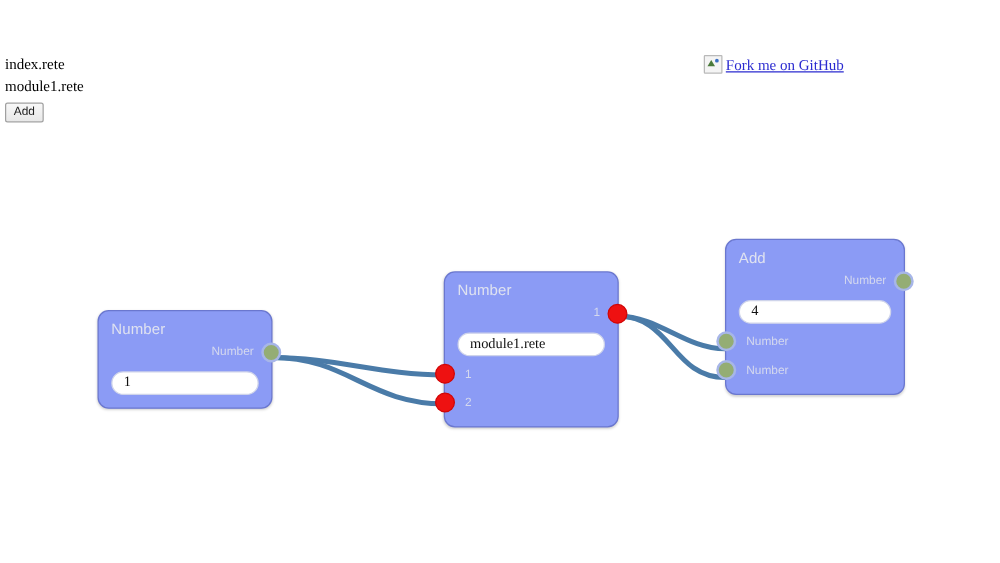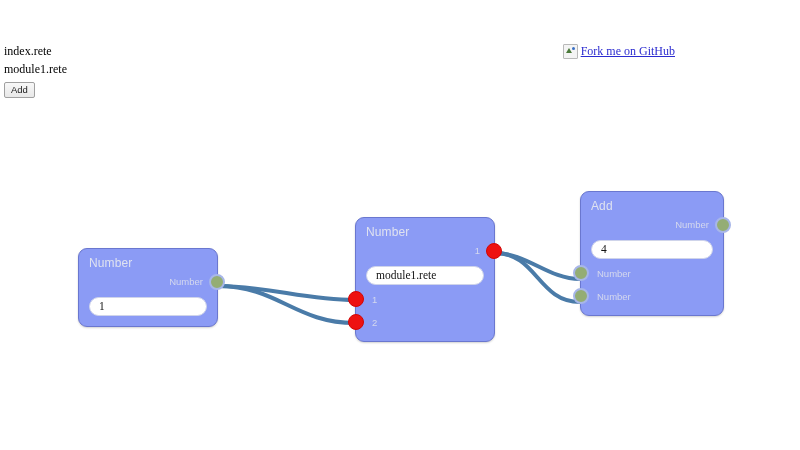--- a/index.html
+++ b/index.html
@@ -45,20 +45,21 @@
     cursor: pointer;
   }
 
   
   .fork-ribbon {
     position: absolute;
     right: 1px;
     top: 1px;
     z-index: 30;
     display: flex;
+    align-items: center;
     gap: 3px;
     font-family: "Liberation Serif", serif;
     font-size: 12px;
     line-height: 14px;
     color: #2b2bd0;
     cursor: pointer;
     white-space: nowrap;
   }
   .broken-img {
     width: 13px; height: 13px;

